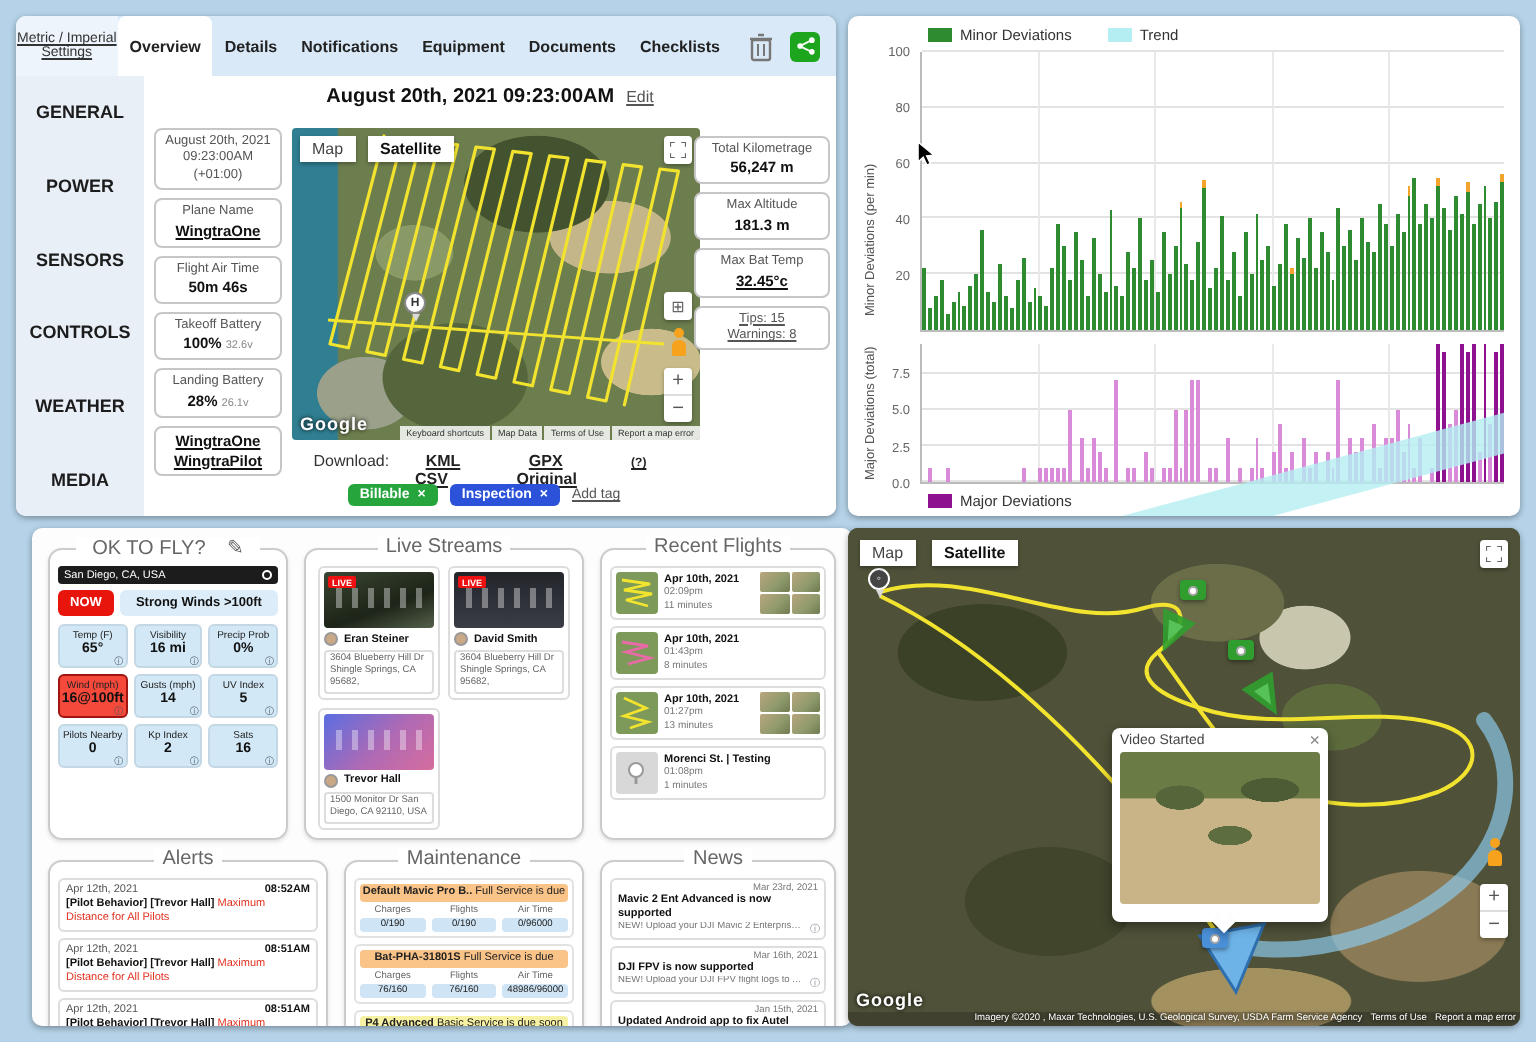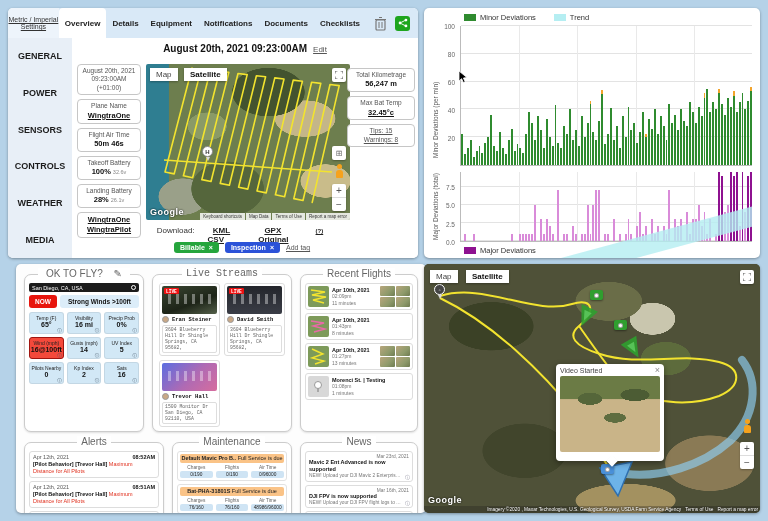--- a/index.html
+++ b/index.html
@@ -82,21 +82,21 @@
   .ytick{position:absolute;right:3px;font-size:6.5px;color:#666;}
   .cursor-arrow{position:absolute;z-index:9;}
 
   
   .dash{position:absolute;inset:0;padding:10px 8px 6px;display:flex;flex-direction:column;gap:10px;}
   .dash-row{display:flex;gap:8px;flex:1;}
   .panel{position:relative;border:1px solid #ccc;border-radius:7px;background:#fff;box-shadow:0 1px 2px rgba(0,0,0,.12);padding:8px 4px 4px;}
   .panel-title{position:absolute;top:-7px;left:0;right:0;text-align:center;font-size:10px;color:#666;}
   .panel-title span{background:#fff;padding:0 4px;}
   .p-ok{width:120px;}
-  .p-live{flex:1;font-family:Liberation Mono, monospace;}
+  .p-live{flex:1;}
   .p-recent{width:118px;}
   .p-alerts{width:140px;}
   .p-maint{flex:1;}
   .p-news{width:118px;}
   
   .loc-bar{background:#1c1c1c;border-radius:2px;color:#fff;font-size:5.5px;padding:1.5px 3px;display:flex;justify-content:space-between;align-items:center;}
   .gear-dot{width:5px;height:5px;border:1px solid #fff;border-radius:50%;}
   .now-row{display:flex;gap:3px;margin-top:3px;}
   .now-btn{background:#e8150d;color:#fff;font-weight:bold;font-size:6.5px;border-radius:3px;padding:3px 6px;}
   .warn-chip{flex:1;background:#dcedf9;border-radius:3px;font-size:6.5px;font-weight:bold;color:#111;display:flex;align-items:center;justify-content:center;}
@@ -185,22 +185,22 @@
 <body>
 
 <div class="card q-tl">
   <div class="tabbar">
     <div class="settings-cell">
       <span>Metric / Imperial</span>
       <span>Settings</span>
     </div>
     <div class="tab active">Overview</div>
     <div class="tab">Details</div>
+    <div class="tab">Notifications</div>
     <div class="tab">Equipment</div>
-    <div class="tab">Notifications</div>
     <div class="tab">Documents</div>
     <div class="tab">Checklists</div>
     <div class="iconbox">
       <svg class="trash" viewBox="0 0 13 15">
           <rect x="2" y="4" width="9" height="10" rx="1" fill="none" stroke="#777" stroke-width="1.2"></rect>
           <line x1="1" y1="3.5" x2="12" y2="3.5" stroke="#777" stroke-width="1.2"></line>
           <line x1="5" y1="1.5" x2="8" y2="1.5" stroke="#777" stroke-width="1.2"></line>
           <line x1="5" y1="6" x2="5" y2="12" stroke="#777" stroke-width="1"></line>
           <line x1="8" y1="6" x2="8" y2="12" stroke="#777" stroke-width="1"></line>
         </svg>
@@ -285,20 +285,24 @@
         <span>Map Data</span>
         <span>Terms of Use</span>
         <span>Report a map error</span>
       </div>
     </div>
 
     <div class="statcol rstats">
       <div class="stat">
           <div class="lab">Total Kilometrage</div>
           <div class="val">56,247 m</div>
+        </div>
+      <div class="stat">
+          <div class="lab">Max Altitude</div>
+          <div class="val">181.3 m</div>
         </div>
       <div class="stat">
           <div class="lab">Max Bat Temp</div>
           <div class="val u">32.45°c</div>
         </div>
       <div class="stat">
           <div class="lab u">Tips: 15</div>
           <div class="lab u">Warnings: 8</div>
         </div>
     </div>

